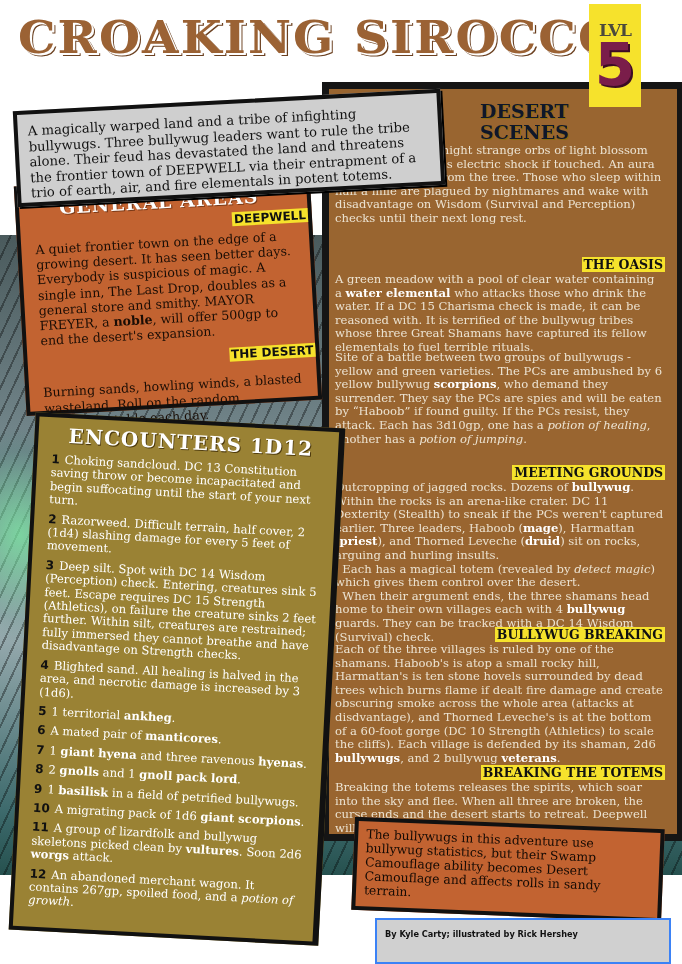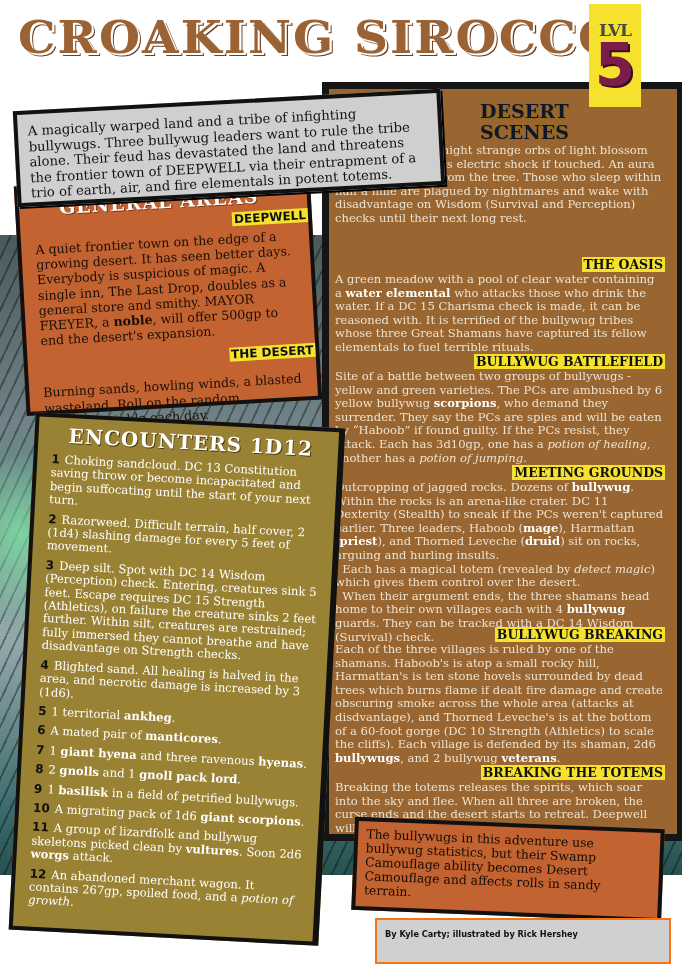--- a/index.html
+++ b/index.html
@@ -27,21 +27,21 @@
   .general h2{margin:8px 0 0 40px;font-family:"DejaVu Serif",serif;font-weight:900;font-size:19px;color:#fff;text-shadow:1px 1px 0 #7a3a18;letter-spacing:1px;}
   .general .hl span{font-family:"DejaVu Sans",sans-serif;font-size:12px;}
   .general p{margin:4px 12px 0 14px;font-size:12.6px;line-height:15.2px;color:#1a0d05;}
   .enc{position:absolute;left:22px;top:420px;width:300px;height:510px;background:#9a8234;border:4px solid #111;transform:rotate(3deg);z-index:3;border-right-width:6px;}
   .enc h2{margin:6px 0 6px 30px;font-family:"DejaVu Serif",serif;font-weight:900;font-size:20px;color:#fff;text-shadow:1px 1px 0 #4d3a0d;letter-spacing:1px;}
   .enc .item{margin:0 8px 6px 14px;font-size:11.6px;line-height:13.4px;color:#fff;}
   .enc .num{font-family:"DejaVu Sans",sans-serif;font-weight:900;color:#111;margin-right:5px;font-size:12px;}
   .enc b{font-weight:bold;}
   .note{position:absolute;left:353px;top:823px;width:302px;height:85px;background:#c26331;border:4px solid #111;transform:rotate(2.3deg);z-index:4;}
   .note p{margin:6px 8px;font-size:12.4px;line-height:14px;color:#140a04;}
-  .credits{position:absolute;left:375px;top:918px;width:292px;height:42px;background:#d0d0d0;border:2px solid #f97316;z-index:4;}
+  .credits{position:absolute;left:375px;top:918px;width:292px;height:42px;background:#d0d0d0;border:2px solid #3b82f6;z-index:4;}
   .credits div{font-family:"DejaVu Sans",sans-serif;font-weight:bold;font-size:8.2px;line-height:11px;color:#111;margin-left:8px;margin-top:44px;}
   .credits div:first-child{margin-top:9px;}
 </style>
 </head>
 <body>
 
 <div class="bg-art"></div>
 
 <div class="title">CROAKING SIROCCO</div>
 
@@ -83,21 +83,20 @@
 <div class="scenes">
   <h2><span>DESERT</span><br><span>SCENES</span></h2>
   <div class="sec" style="top:55px">
       <p style="text-indent: 0px;">A twisted tree. At night strange orbs of light blossom and give a harmless electric shock if touched. An aura of fear emanates from the tree. Those who sleep within half a mile are plagued by nightmares and wake with disadvantage on Wisdom (Survival and Perception) checks until their next long rest.</p>
     </div>
   <div class="sec" style="top:165px">
       <div class="hl"><span>THE OASIS</span></div>
       <p>A green meadow with a pool of clear water containing a <b>water elemental</b> who attacks those who drink the water. If a DC 15 Charisma check is made, it can be reasoned with. It is terrified of the bullywug tribes whose three Great Shamans have captured its fellow elementals to fuel terrible rituals.</p>
     </div>
   <div class="sec" style="top:262px">
-      <div class="hl"><span>BULLYWUG BATTLEFIELD</span></div>
       <p>Site of a battle between two groups of bullywugs - yellow and green varieties. The PCs are ambushed by 6 yellow bullywug <b>scorpions</b>, who demand they surrender. They say the PCs are spies and will be eaten by “Haboob” if found guilty. If the PCs resist, they attack. Each has 3d10gp, one has a <i>potion of healing</i>, another has a <i>potion of jumping</i>.</p>
     </div>
   <div class="sec" style="top:373px">
       <div class="hl"><span>MEETING GROUNDS</span></div>
       <p>Outcropping of jagged rocks. Dozens of <b>bullywug</b>. Within the rocks is an arena-like crater. DC 11 Dexterity (Stealth) to sneak if the PCs weren't captured earlier. Three leaders, Haboob (<b>mage</b>), Harmattan (<b>priest</b>), and Thorned Leveche (<b>druid</b>) sit on rocks, arguing and hurling insults.<br>&nbsp;&nbsp;Each has a magical totem (revealed by <i>detect magic</i>) which gives them control over the desert.<br>&nbsp;&nbsp;When their argument ends, the three shamans head home to their own villages each with 4 <b>bullywug</b> guards. They can be tracked with a DC 14 Wisdom (Survival) check.</p>
     </div>
   <div class="sec" style="top:535px">
       <div class="hl"><span>BULLYWUG BREAKING</span></div>
       <p>Each of the three villages is ruled by one of the shamans. Haboob's is atop a small rocky hill, Harmattan's is ten stone hovels surrounded by dead trees which burns flame if dealt fire damage and create obscuring smoke across the whole area (attacks at disdvantage), and Thorned Leveche's is at the bottom of a 60-foot gorge (DC 10 Strength (Athletics) to scale the cliffs). Each village is defended by its shaman, 2d6 <b>bullywugs</b>, and 2 bullywug <b>veterans</b>.</p>
     </div>

